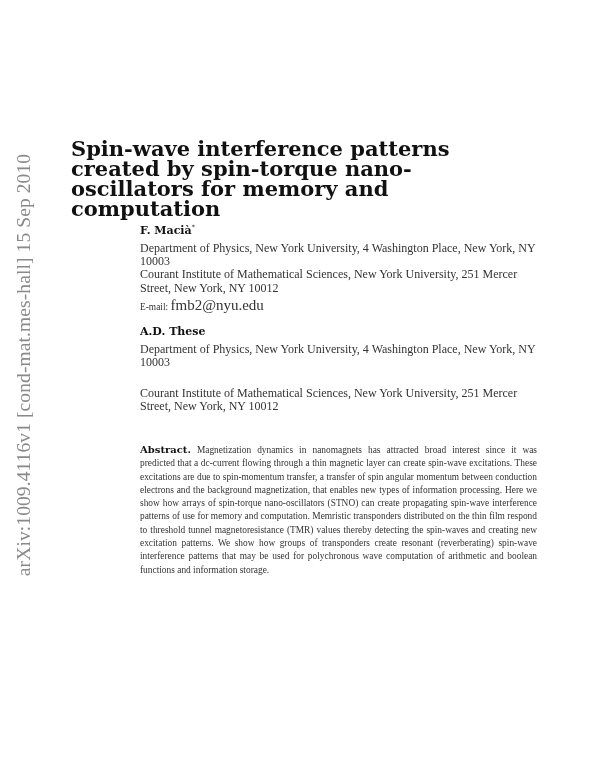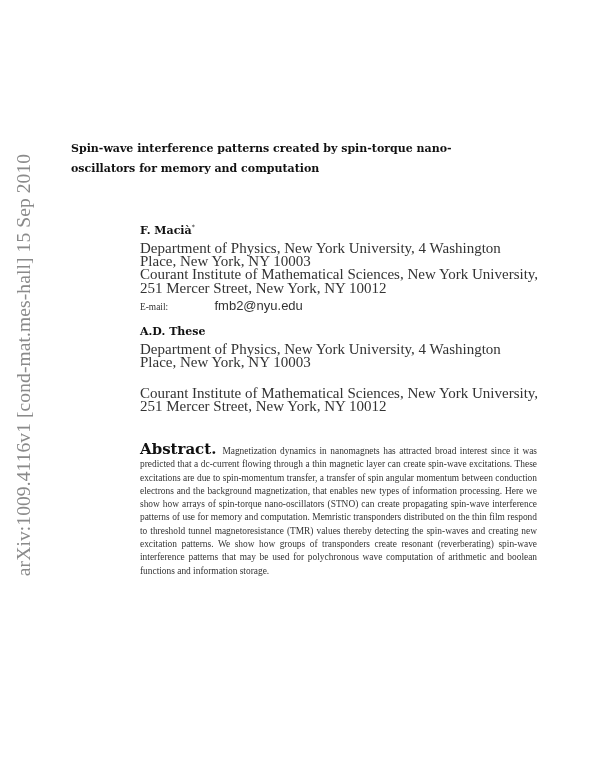--- a/index.html
+++ b/index.html
@@ -33,21 +33,21 @@
       color: #8a8a8a;
       letter-spacing: 0.1px;
     }
     .title {
       position: absolute;
       left: 71px;
       top: 139px;
       width: 420px;
       font-family: "DejaVu Serif", serif;
       font-weight: bold;
-      font-size: 11px;
+      font-size: 21px;
       line-height: 20px;
       color: #111;
       margin: 0;
     }
     .author-block {
       position: absolute;
       left: 140px;
       width: 400px;
     }
     .author-name {
@@ -58,53 +58,52 @@
       color: #111;
       margin: 0 0 4px 0;
     }
     .author-name sup {
       font-size: 6px;
       font-weight: normal;
       vertical-align: super;
     }
     .affil {
       font-family: "Liberation Serif", serif;
-      font-size: 15px;
+      font-size: 12px;
       line-height: 13.4px;
       color: #333;
       margin: 0;
     }
     .email {
       font-family: "Liberation Serif", serif;
       font-size: 9.4px;
       line-height: 13px;
       color: #333;
       margin-top: 4px;
     }
     .email-address {
-      font-family: Liberation Sans, sans-serif;
-      font-size: 13px;
-      margin-left: 44px;
+      font-family: Liberation Serif, serif;
+      font-size: 15px;
     }
     .abstract {
       position: absolute;
       left: 140px;
       top: 443px;
       width: 397px;
       font-family: "Liberation Serif", serif;
       font-size: 9.4px;
       line-height: 13.3px;
       color: #333;
       text-align: justify;
       margin: 0;
     }
     .abstract-label {
       font-family: "DejaVu Serif", serif;
       font-weight: bold;
-      font-size: 15px;
+      font-size: 10px;
       color: #111;
       margin-right: 6px;
     }
   </style>
 </head>
 <body>
 
 <div class="arxiv-stamp">
   <span class="arxiv-stamp-text">arXiv:1009.4116v1  [cond-mat.mes-hall]  15 Sep 2010</span>
 </div>

